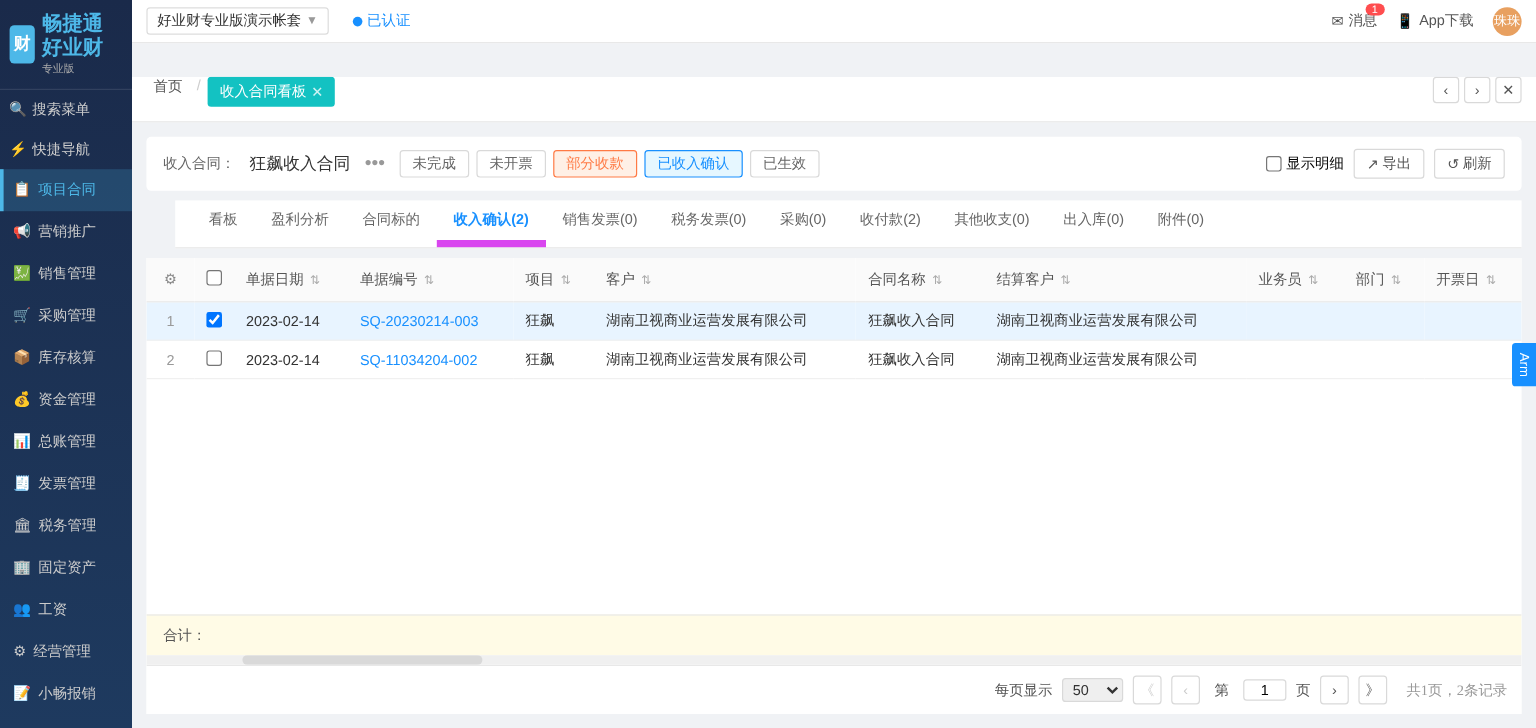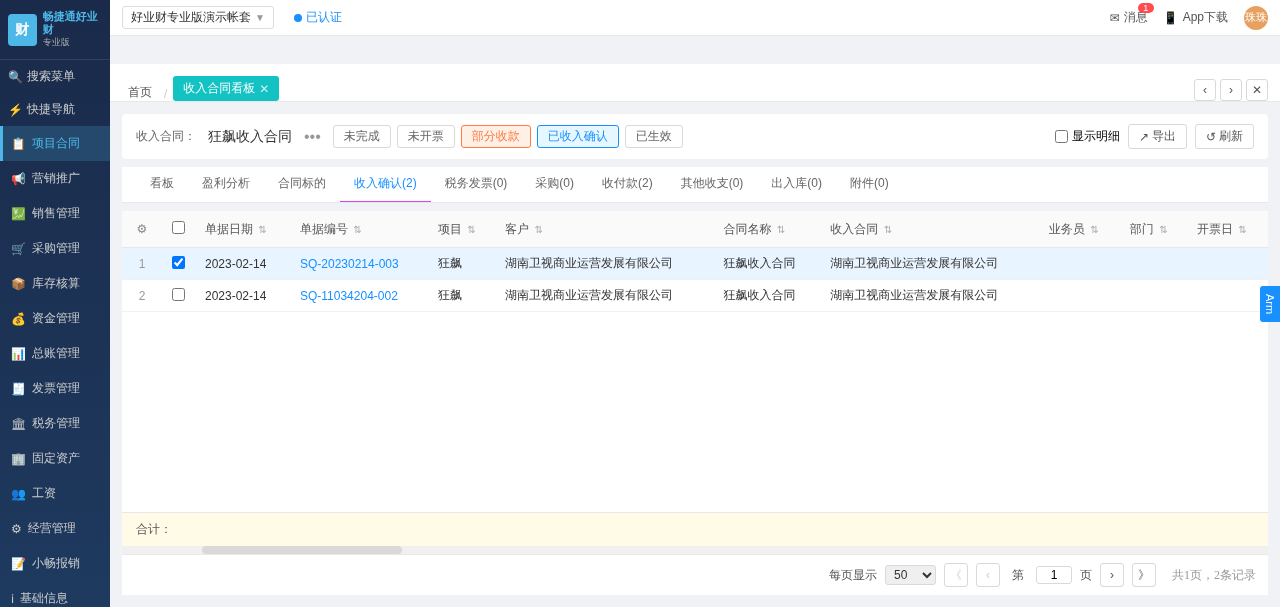--- a/index.html
+++ b/index.html
@@ -1,21 +1,21 @@
 <!DOCTYPE html>
 <html><head>
   <meta charset="utf-8">
   <style>
     * { box-sizing: border-box; margin: 0; padding: 0; }
     body { font-family: 'Microsoft YaHei', Arial, sans-serif; font-size: 12px; background: #f0f2f5; display: flex; height: 607px; overflow: hidden; }
 
     
     .sidebar { width: 110px; background: linear-gradient(180deg, #1a2a4a 0%, #1e3a5f 100%); display: flex; flex-direction: column; height: 100%; flex-shrink: 0; }
     .sidebar-logo { padding: 10px 8px; border-bottom: 1px solid rgba(255,255,255,0.1); display: flex; align-items: center; gap: 6px; }
-    .sidebar-logo-text { color: #4db8e8; font-size: 11px; font-weight: bold; line-height: 1.2; }
+    .sidebar-logo-text { color: #4db8e8; font-size: 17px; font-weight: bold; line-height: 1.2; }
     .sidebar-logo-sub { color: #aaa; font-size: 9px; }
     .sidebar-search { display: flex; align-items: center; padding: 8px 8px; gap: 4px; color: #ccc; font-size: 12px; cursor: pointer; }
     .sidebar-nav-item { display: flex; align-items: center; padding: 9px 8px; gap: 6px; color: #ccc; font-size: 12px; cursor: pointer; border-left: 3px solid transparent; }
     .sidebar-nav-item.active { background: rgba(77,184,232,0.2); color: #4db8e8; border-left: 3px solid #4db8e8; }
     .sidebar-quick-nav { display: flex; align-items: center; padding: 8px 8px; gap: 4px; color: #ccc; font-size: 12px; cursor: pointer; }
 
     
     .main-area { flex: 1; display: flex; flex-direction: column; overflow: hidden; gap: 28px; }
 
     
@@ -26,43 +26,43 @@
     .topbar-certified-dot { width: 8px; height: 8px; background: #1890ff; border-radius: 50%; }
     .topbar-right { margin-left: auto; display: flex; align-items: center; gap: 16px; }
     .topbar-action { display: flex; align-items: center; gap: 4px; color: #555; font-size: 12px; cursor: pointer; position: relative; }
     .topbar-badge { position: absolute; top: -6px; right: -6px; background: #ff4d4f; color: #fff; border-radius: 8px; font-size: 9px; padding: 0 4px; min-width: 16px; text-align: center; }
     .topbar-avatar { width: 24px; height: 24px; background: #e8a060; border-radius: 50%; display: flex; align-items: center; justify-content: center; color: #fff; font-size: 11px; }
 
     
     .content-wrapper { flex: 1; display: flex; flex-direction: column; background: #f0f2f5; overflow: hidden; }
 
     
-    .tab-bar { background: #fff; padding: 0 12px; display: flex; align-items: flex-end; border-bottom: 1px solid #e8e8e8; height: 38px; }
+    .tab-bar { background: #fff; padding: 0 12px; display: flex; align-items: flex-start; border-bottom: 1px solid #e8e8e8; height: 38px; }
     .tab-home { color: #555; font-size: 12px; padding: 0 6px; }
     .tab-active-item { background: #13c2c2; color: #fff; border-radius: 3px; padding: 4px 10px; font-size: 12px; display: flex; align-items: center; gap: 4px; cursor: pointer; }
     .tab-close { color: rgba(255,255,255,0.8); font-size: 12px; }
 
     
     .page-content { flex: 1; padding: 12px; overflow: hidden; display: flex; flex-direction: column; gap: 8px; }
 
     
     .contract-header { background: #fff; border-radius: 4px; padding: 10px 14px; display: flex; align-items: center; gap: 12px; }
     .contract-title { font-size: 14px; color: #333; font-weight: 500; }
     .contract-more { color: #999; cursor: pointer; font-size: 16px; }
     .status-buttons { display: flex; gap: 6px; }
     .status-btn { padding: 2px 10px; border: 1px solid #d9d9d9; border-radius: 3px; font-size: 12px; color: #666; cursor: pointer; background: #fff; }
     .status-btn.highlight { background: #fff0e6; border-color: #ff7a45; color: #ff7a45; }
     .status-btn.active-status { background: #e6f7ff; border-color: #1890ff; color: #1890ff; }
     .header-right { margin-left: auto; display: flex; align-items: center; gap: 8px; }
     .header-action-btn { display: flex; align-items: center; gap: 3px; padding: 3px 10px; border: 1px solid #d9d9d9; border-radius: 3px; font-size: 12px; color: #555; cursor: pointer; background: #fff; }
 
     
-    .tabs-nav { display: flex; gap: 0; border-bottom: 1px solid #e8e8e8; background: #fff; padding: 0 14px; }
+    .tabs-nav { display: flex; gap: 0; border-bottom: 1px solid #e8e8e8; background: #fff; padding: 0 14px; margin-left: 24px; }
     .tab-nav-item { padding: 8px 14px; font-size: 12px; color: #666; cursor: pointer; border-bottom: 2px solid transparent; white-space: nowrap; }
-    .tab-nav-item.active { color: #1890ff; border-bottom: 1px solid #d946ef; font-weight: 400; }
+    .tab-nav-item.active { color: #1890ff; border-bottom: 6px solid #d946ef; font-weight: 700; }
 
     
     .table-container { flex: 1; background: #fff; overflow: hidden; display: flex; flex-direction: column; }
     .table-wrapper { flex: 1; overflow: auto; }
     table { width: 100%; border-collapse: collapse; font-size: 12px; }
     thead tr { background: #fafafa; }
     th { padding: 8px 10px; text-align: left; color: #555; font-weight: 500; border-bottom: 1px solid #e8e8e8; white-space: nowrap; position: relative; }
     th .col-arrow { color: #aaa; font-size: 10px; margin-left: 2px; }
     td { padding: 7px 10px; color: #333; border-bottom: 1px solid #f0f0f0; white-space: nowrap; }
     .row-selected td { background: #e8f4ff; }
@@ -239,20 +239,21 @@
             <span>刷新</span>
           </div>
         </div>
       </div>
 
       <div class="tabs-nav">
         <div class="tab-nav-item">看板</div>
         <div class="tab-nav-item">盈利分析</div>
         <div class="tab-nav-item">合同标的</div>
         <div class="tab-nav-item active">收入确认(2)</div>
+        <div class="tab-nav-item">销售发票(0)</div>
         <div class="tab-nav-item">税务发票(0)</div>
         <div class="tab-nav-item">采购(0)</div>
         <div class="tab-nav-item">收付款(2)</div>
         <div class="tab-nav-item">其他收支(0)</div>
         <div class="tab-nav-item">出入库(0)</div>
         <div class="tab-nav-item">附件(0)</div>
       </div>
 
       <div class="table-container">
         <div class="table-wrapper">
@@ -279,21 +280,21 @@
                 </th>
                 <th>
                   <span>客户</span>
                   <span class="col-arrow">⇅</span>
                 </th>
                 <th>
                   <span>合同名称</span>
                   <span class="col-arrow">⇅</span>
                 </th>
                 <th>
-                  <span>收入合同</span>
+                  <span>结算客户</span>
                   <span class="col-arrow">⇅</span>
                 </th>
                 <th>
                   <span>业务员</span>
                   <span class="col-arrow">⇅</span>
                 </th>
                 <th>
                   <span>部门</span>
                   <span class="col-arrow">⇅</span>
                 </th>

